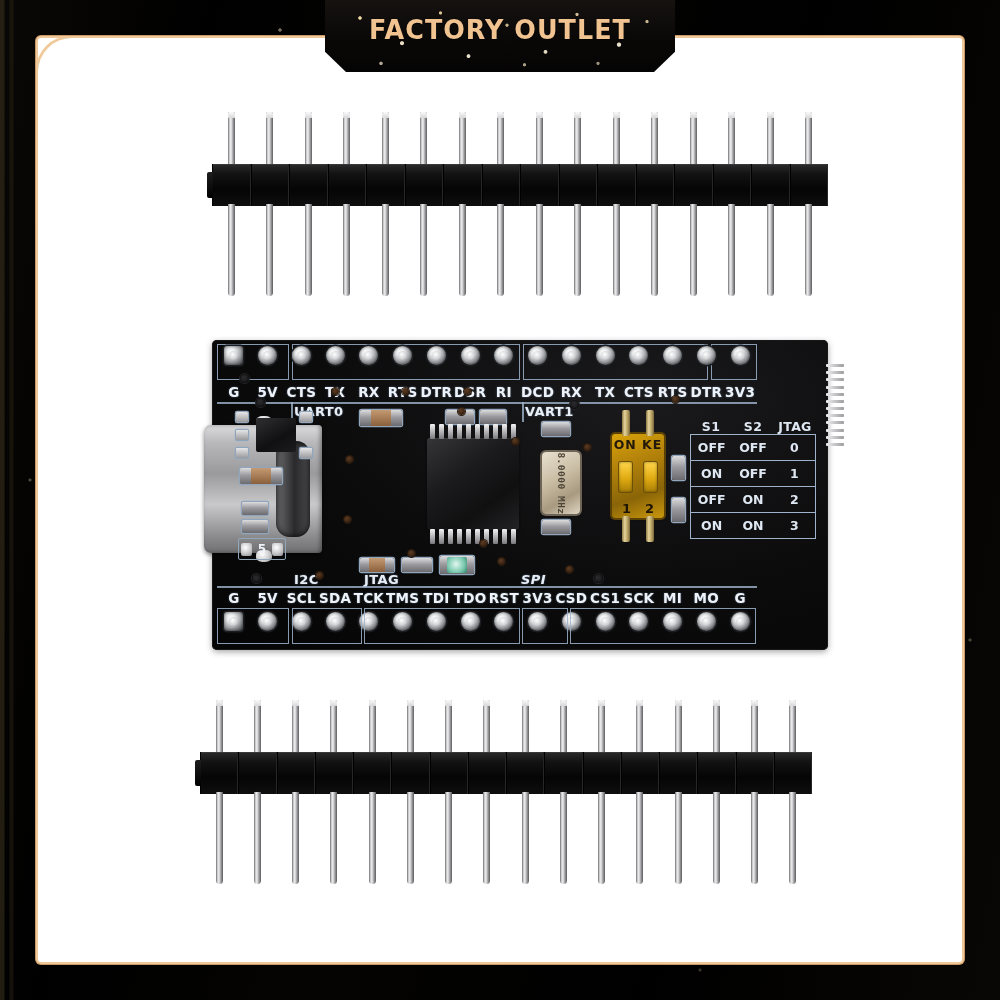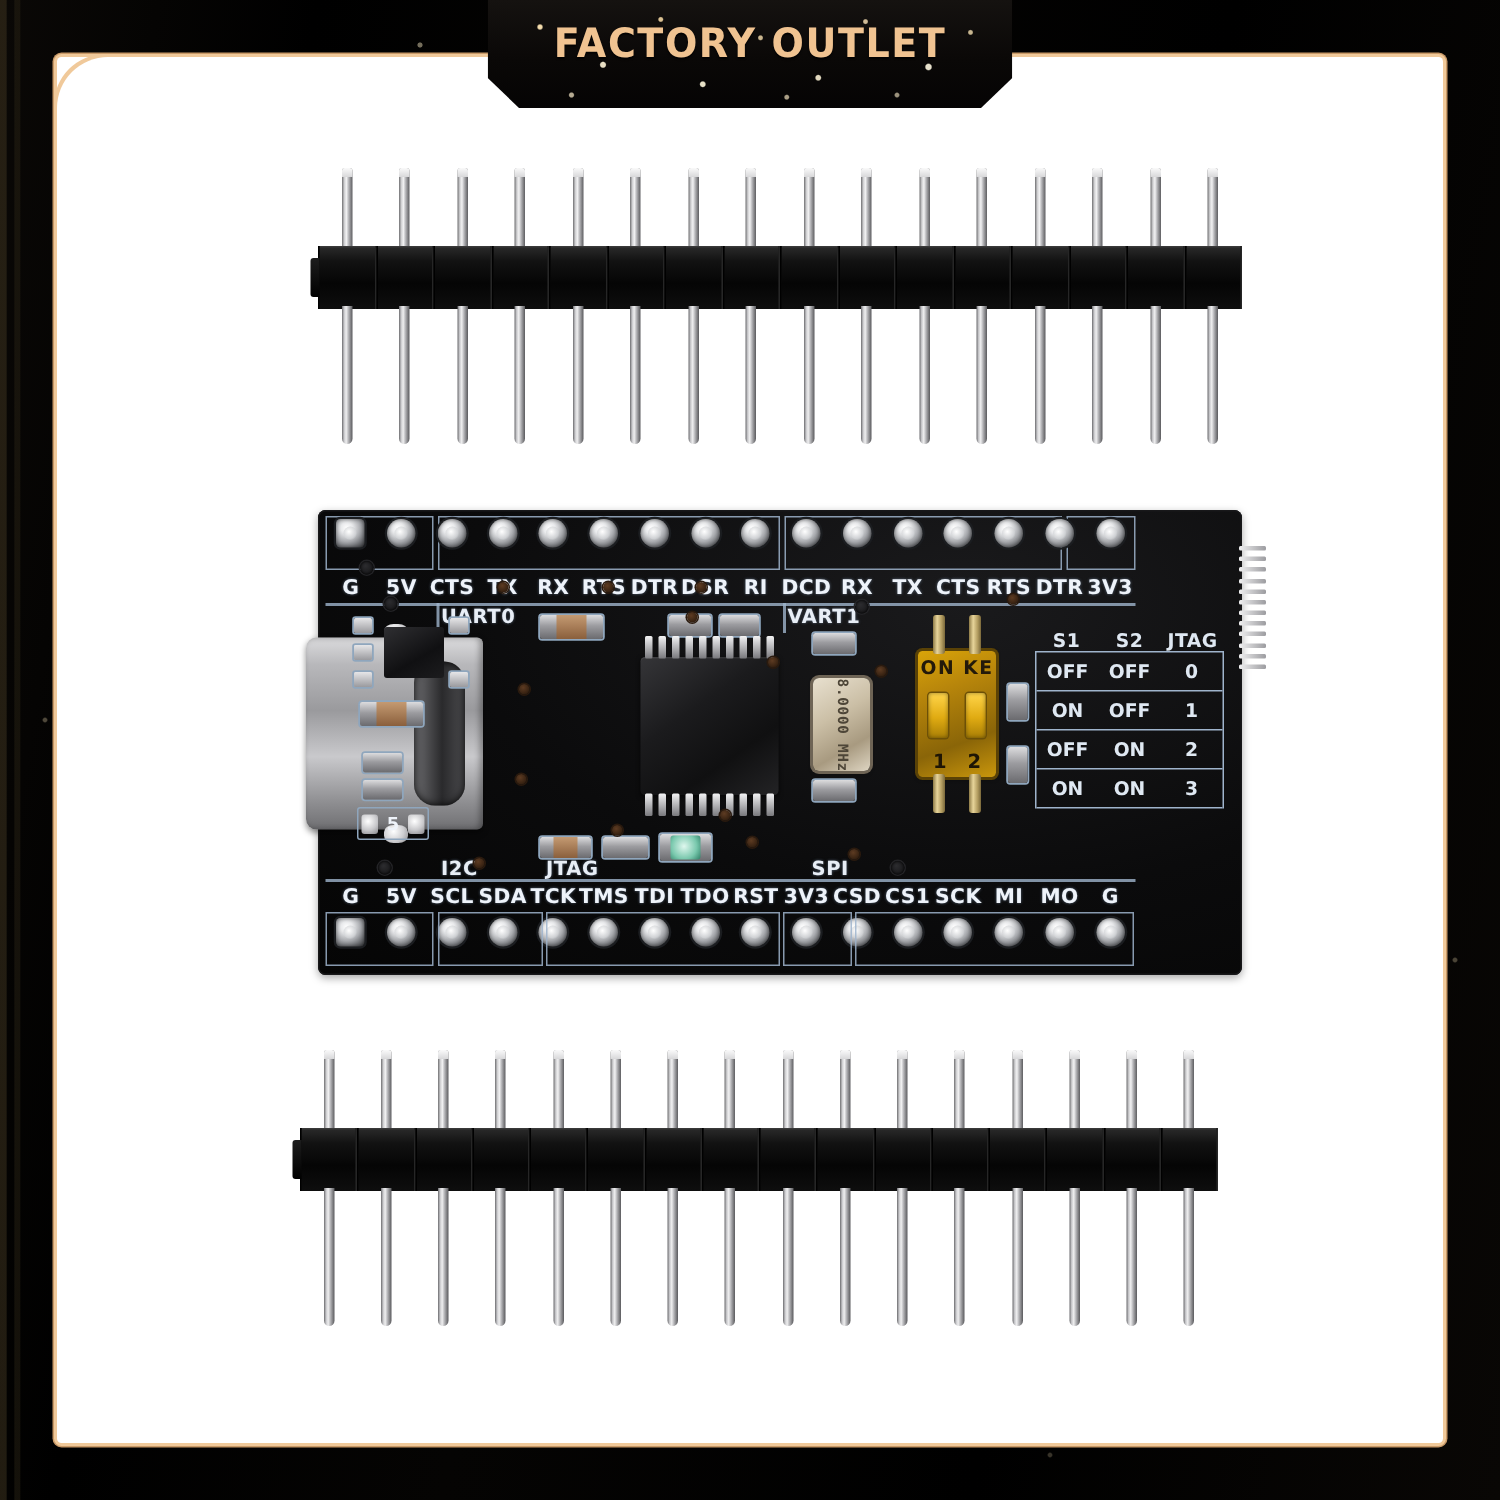--- a/index.html
+++ b/index.html
@@ -523,21 +523,21 @@
       <div class="lbl">DTR</div>
       <div class="lbl">3V3</div>
     </div>
 
   <div class="silk-line" style="left:5px; top:62px; width:540px; height:1.5px;"></div>
 
   <div class="grp-lbl" style="left:82px; top:64px;">UART0</div>
   <div class="grp-lbl" style="left:313px; top:64px;">VART1</div>
   <div class="grp-lbl" style="left:82px; top:232px;">I2C</div>
   <div class="grp-lbl" style="left:152px; top:232px;">JTAG</div>
-  <div class="grp-lbl" style="left:329px; top:232px;">SPI</div>
+  <div class="grp-lbl" style="left:309px; top:232px;font-style:italic;">SPI</div>
 
   <div class="silk-line" style="left:79px; top:62px; width:1.5px; height:20px;"></div>
   <div class="silk-line" style="left:310px; top:62px; width:1.5px; height:20px;"></div>
 
   <div id="usbc">
     <div id="usbc-inner"></div>
     <div class="usbc-solder" style="top:-9px;"></div>
     <div class="usbc-solder" style="bottom:-9px;"></div>
   </div>
   <div id="usbc-pins">

